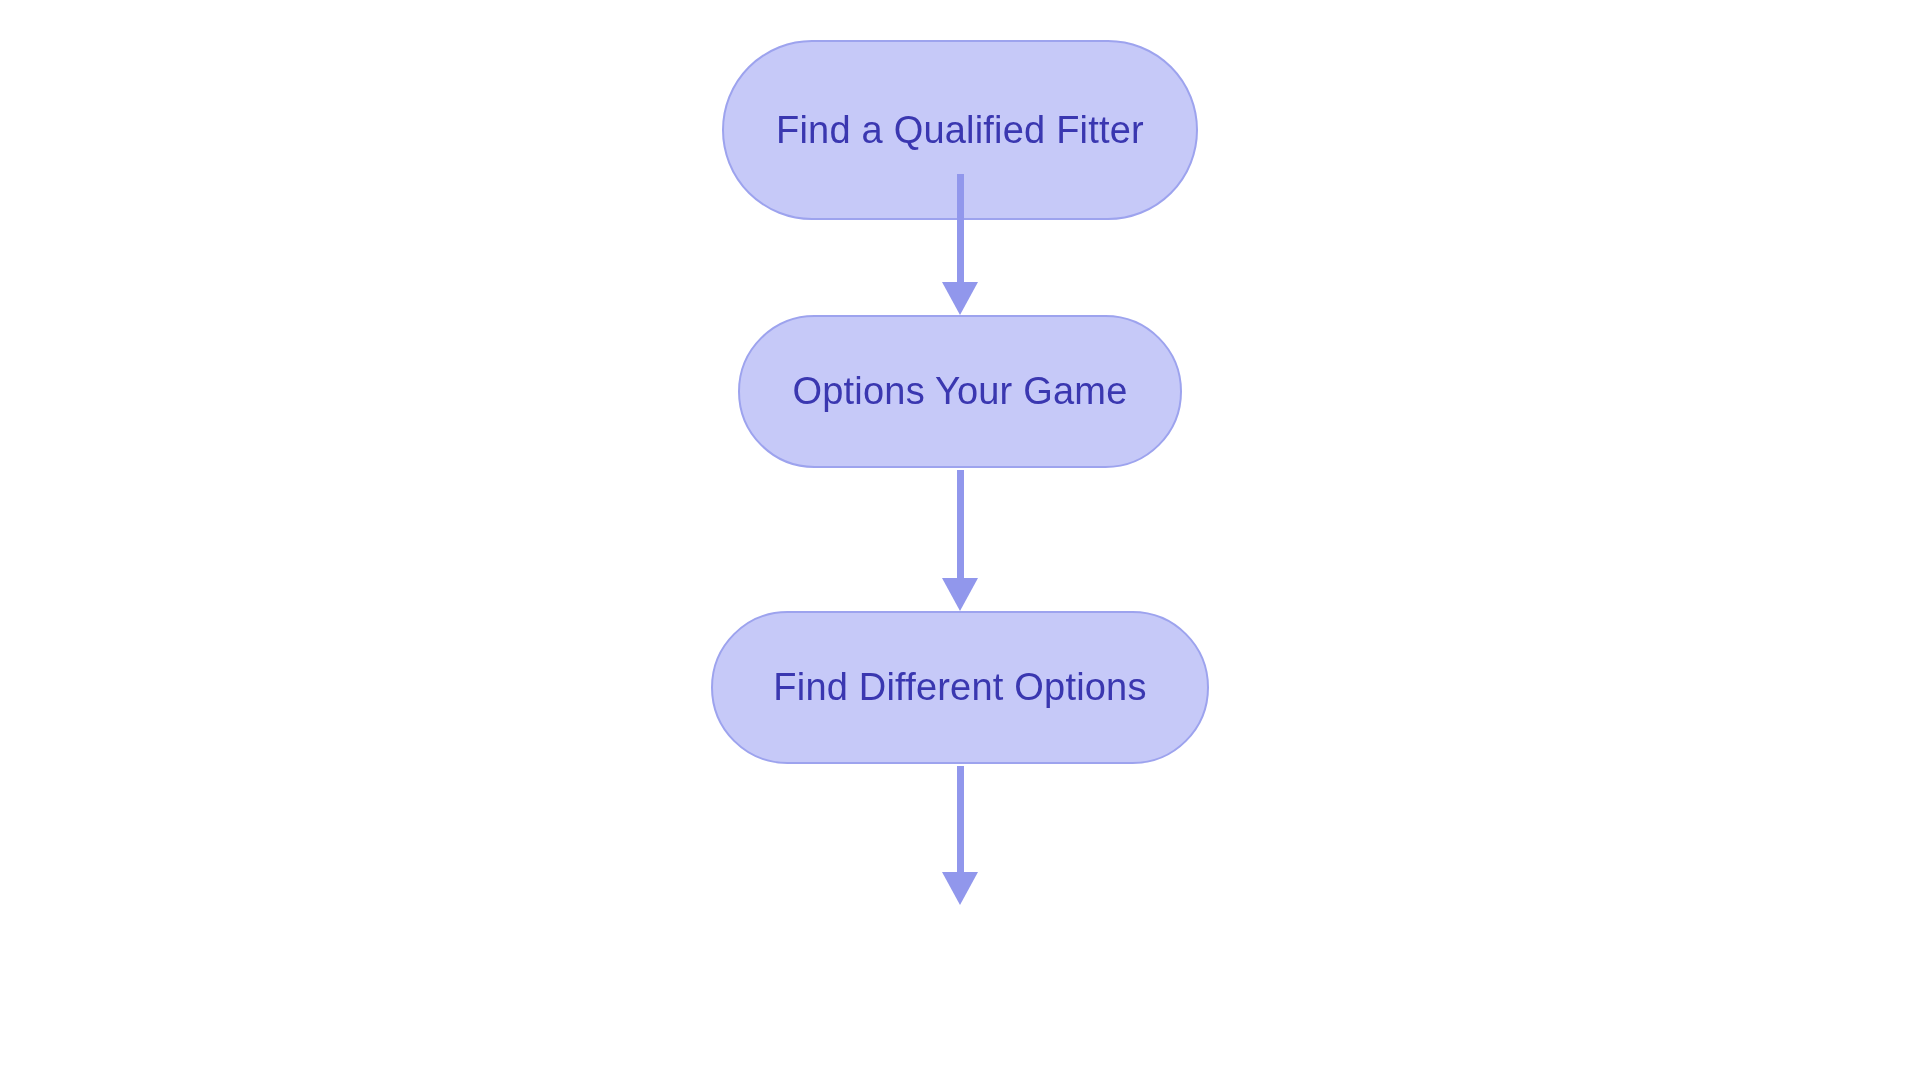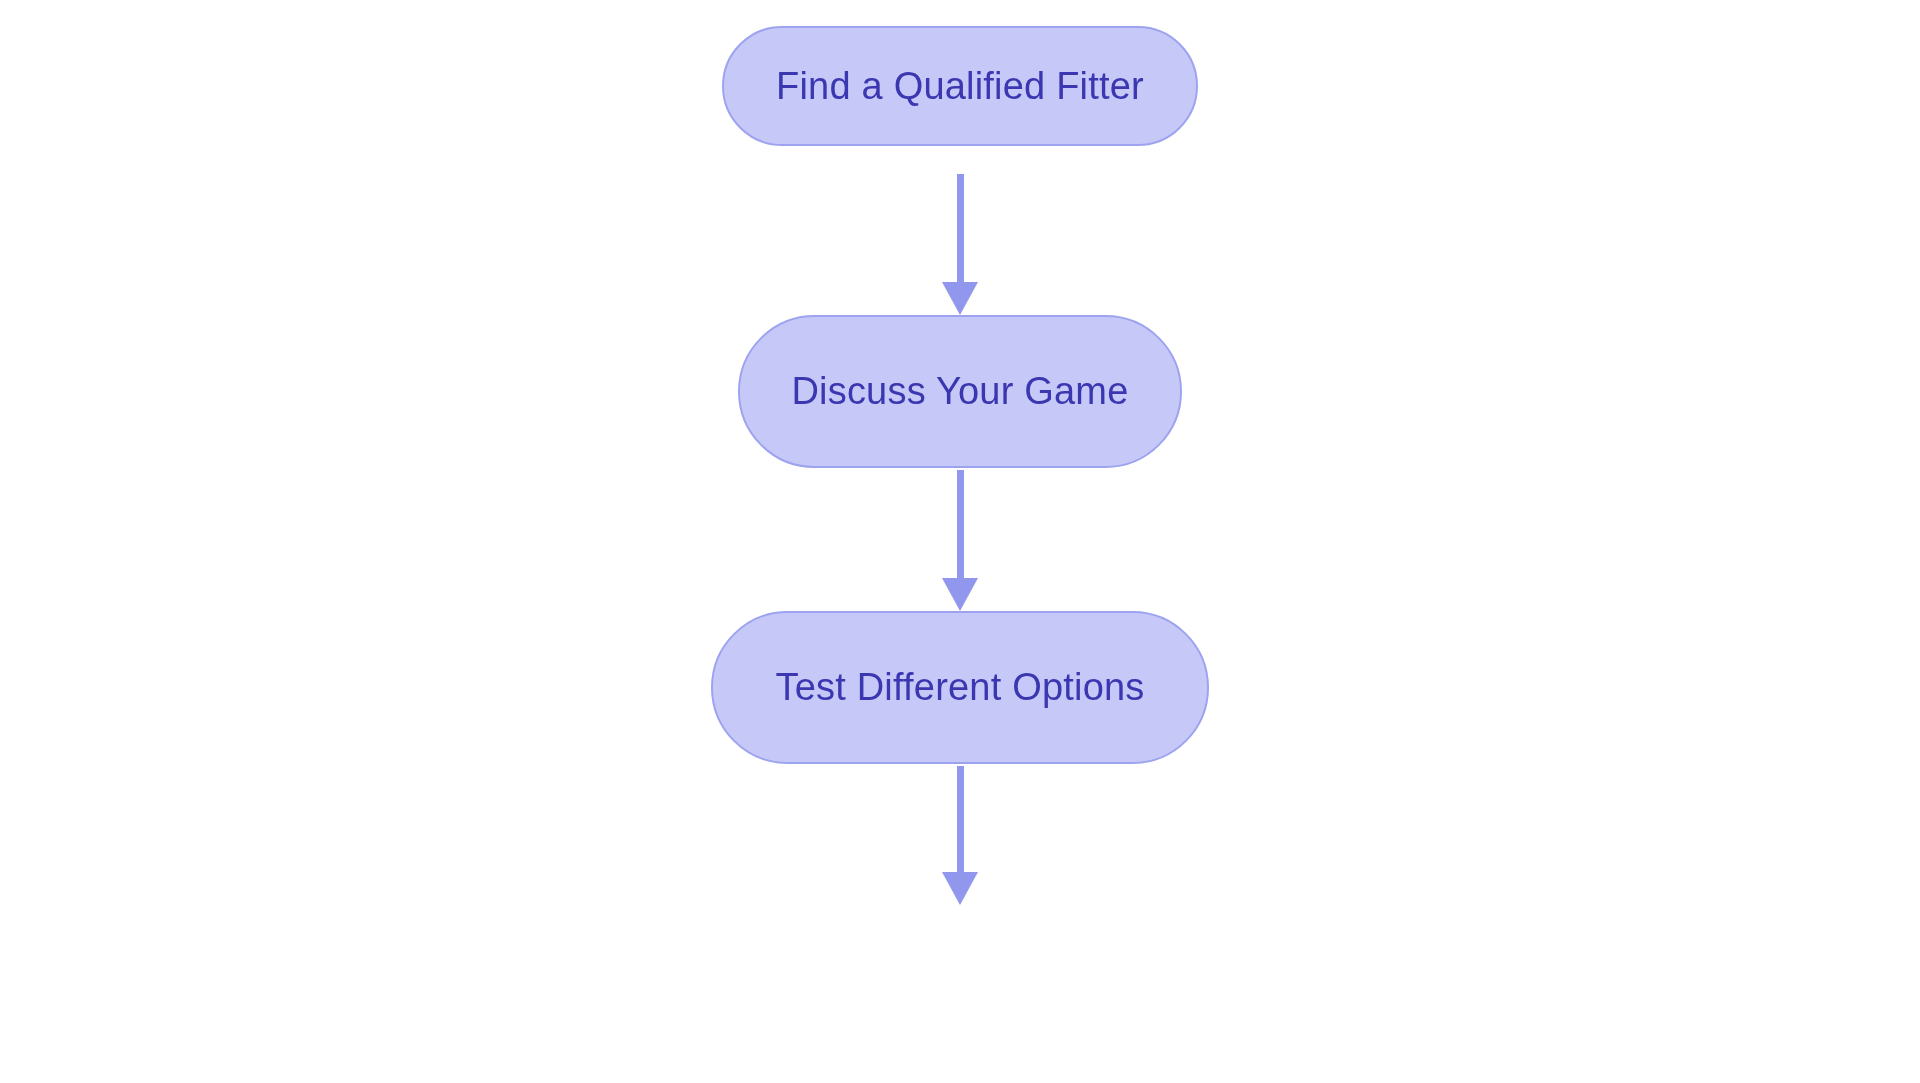--- a/index.html
+++ b/index.html
@@ -34,21 +34,21 @@
     align-items: center;
     justify-content: center;
   }
   .node-label {
     font-size: 38px;
     font-weight: 400;
     color: var(--text);
     white-space: nowrap;
     letter-spacing: 0.2px;
   }
-  .node-1 { top: 26px;  width: 476px; height: 120px; }
+  .node-1 { top: 40px;  width: 476px; height: 180px; }
   .node-2 { top: 315px; width: 444px; }
   .node-3 { top: 611px; width: 498px; }
   .node-4 { top: 905px; width: 444px; }
 
   .arrow {
     position: absolute;
     left: 50%;
     transform: translateX(-50%);
     width: 36px;
     display: flex;
@@ -79,30 +79,30 @@
   <div class="node node-1">
     <span class="node-label">Find a Qualified Fitter</span>
   </div>
 
   <div class="arrow arrow-1">
     <div class="arrow-shaft"></div>
     <div class="arrow-head"></div>
   </div>
 
   <div class="node node-2">
-    <span class="node-label">Discuss Your Game</span>
+    <span class="node-label">Options Your Game</span>
   </div>
 
   <div class="arrow arrow-2">
     <div class="arrow-shaft"></div>
     <div class="arrow-head"></div>
   </div>
 
   <div class="node node-3">
-    <span class="node-label">Test Different Options</span>
+    <span class="node-label">Find Different Options</span>
   </div>
 
   <div class="arrow arrow-3">
     <div class="arrow-shaft"></div>
     <div class="arrow-head"></div>
   </div>
 
 
 </div>
 

